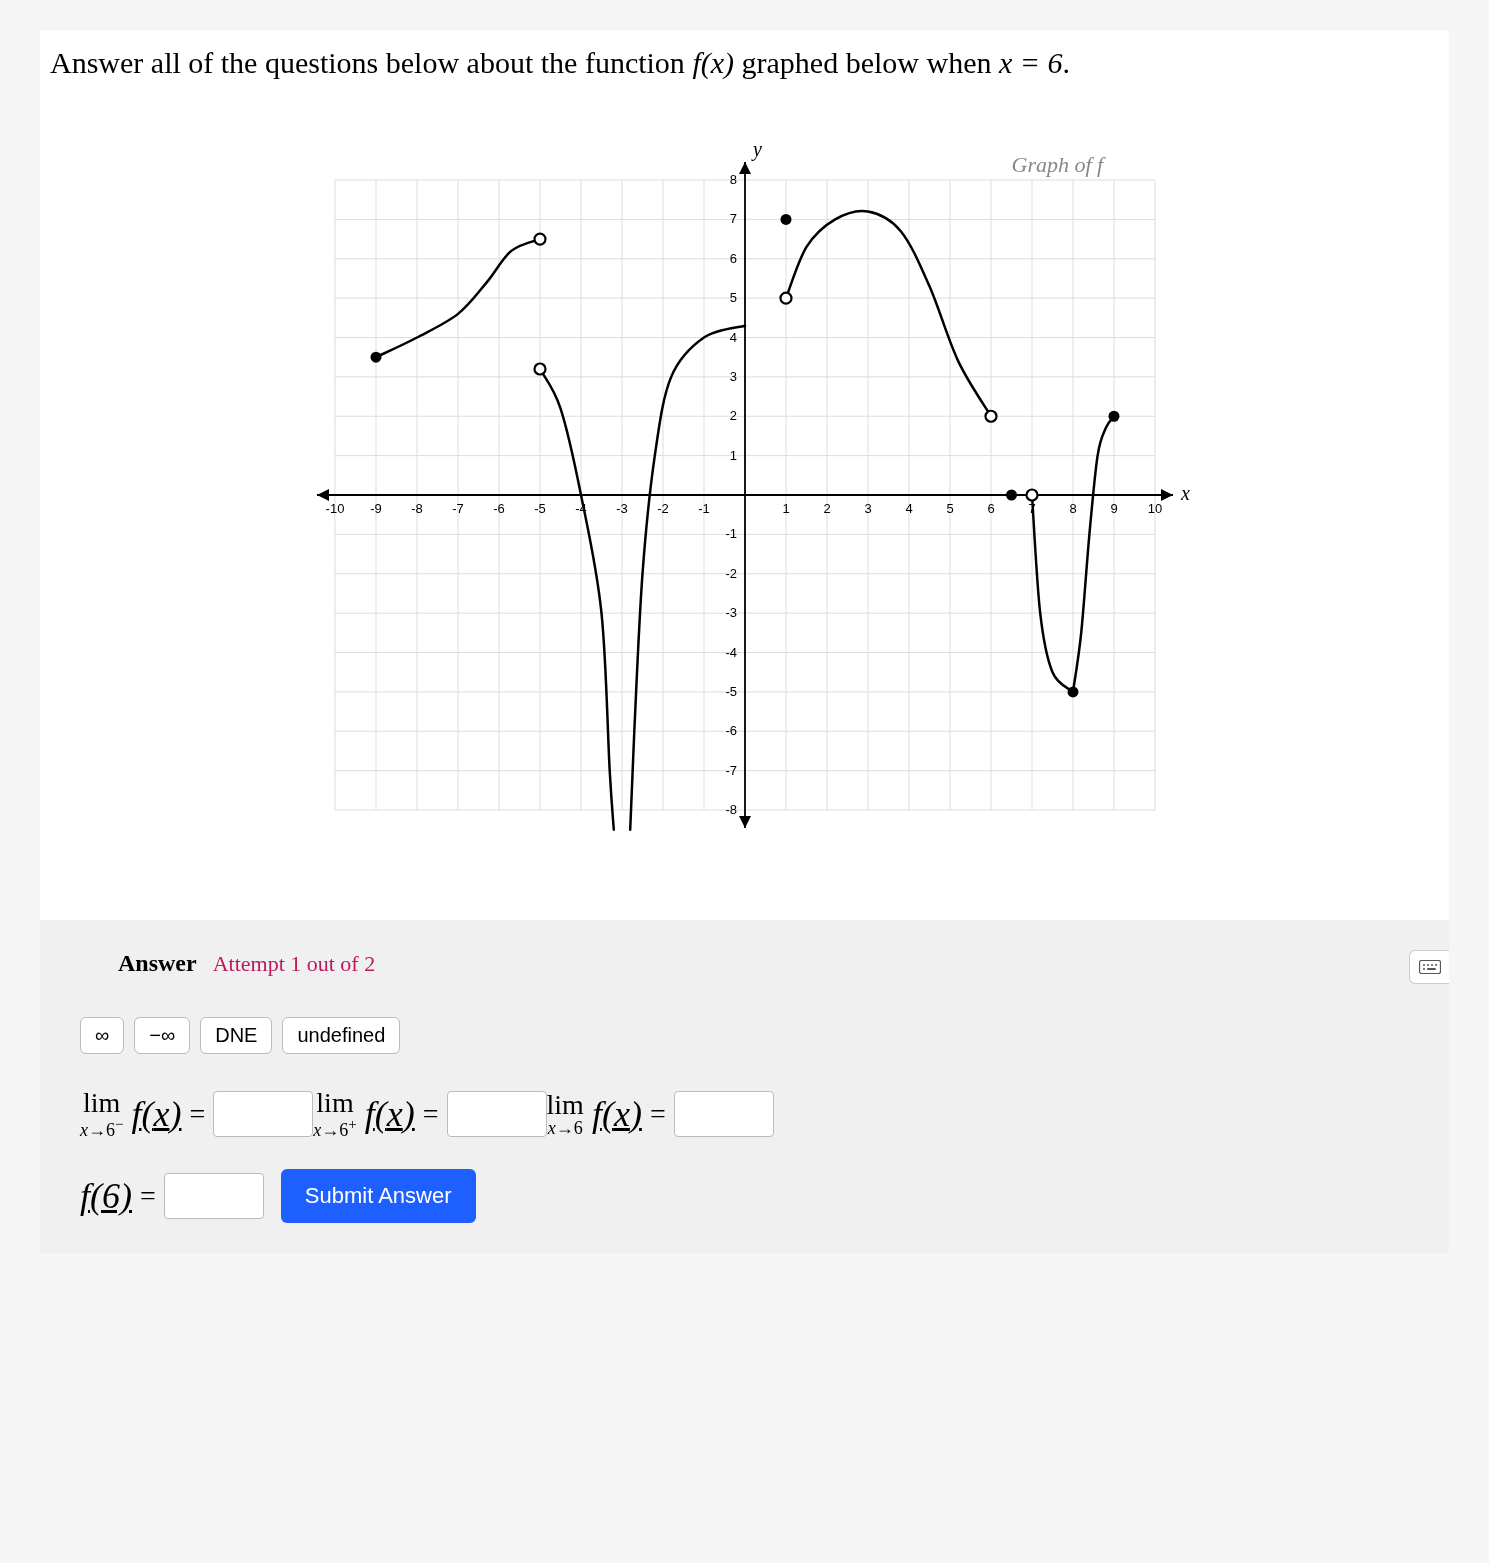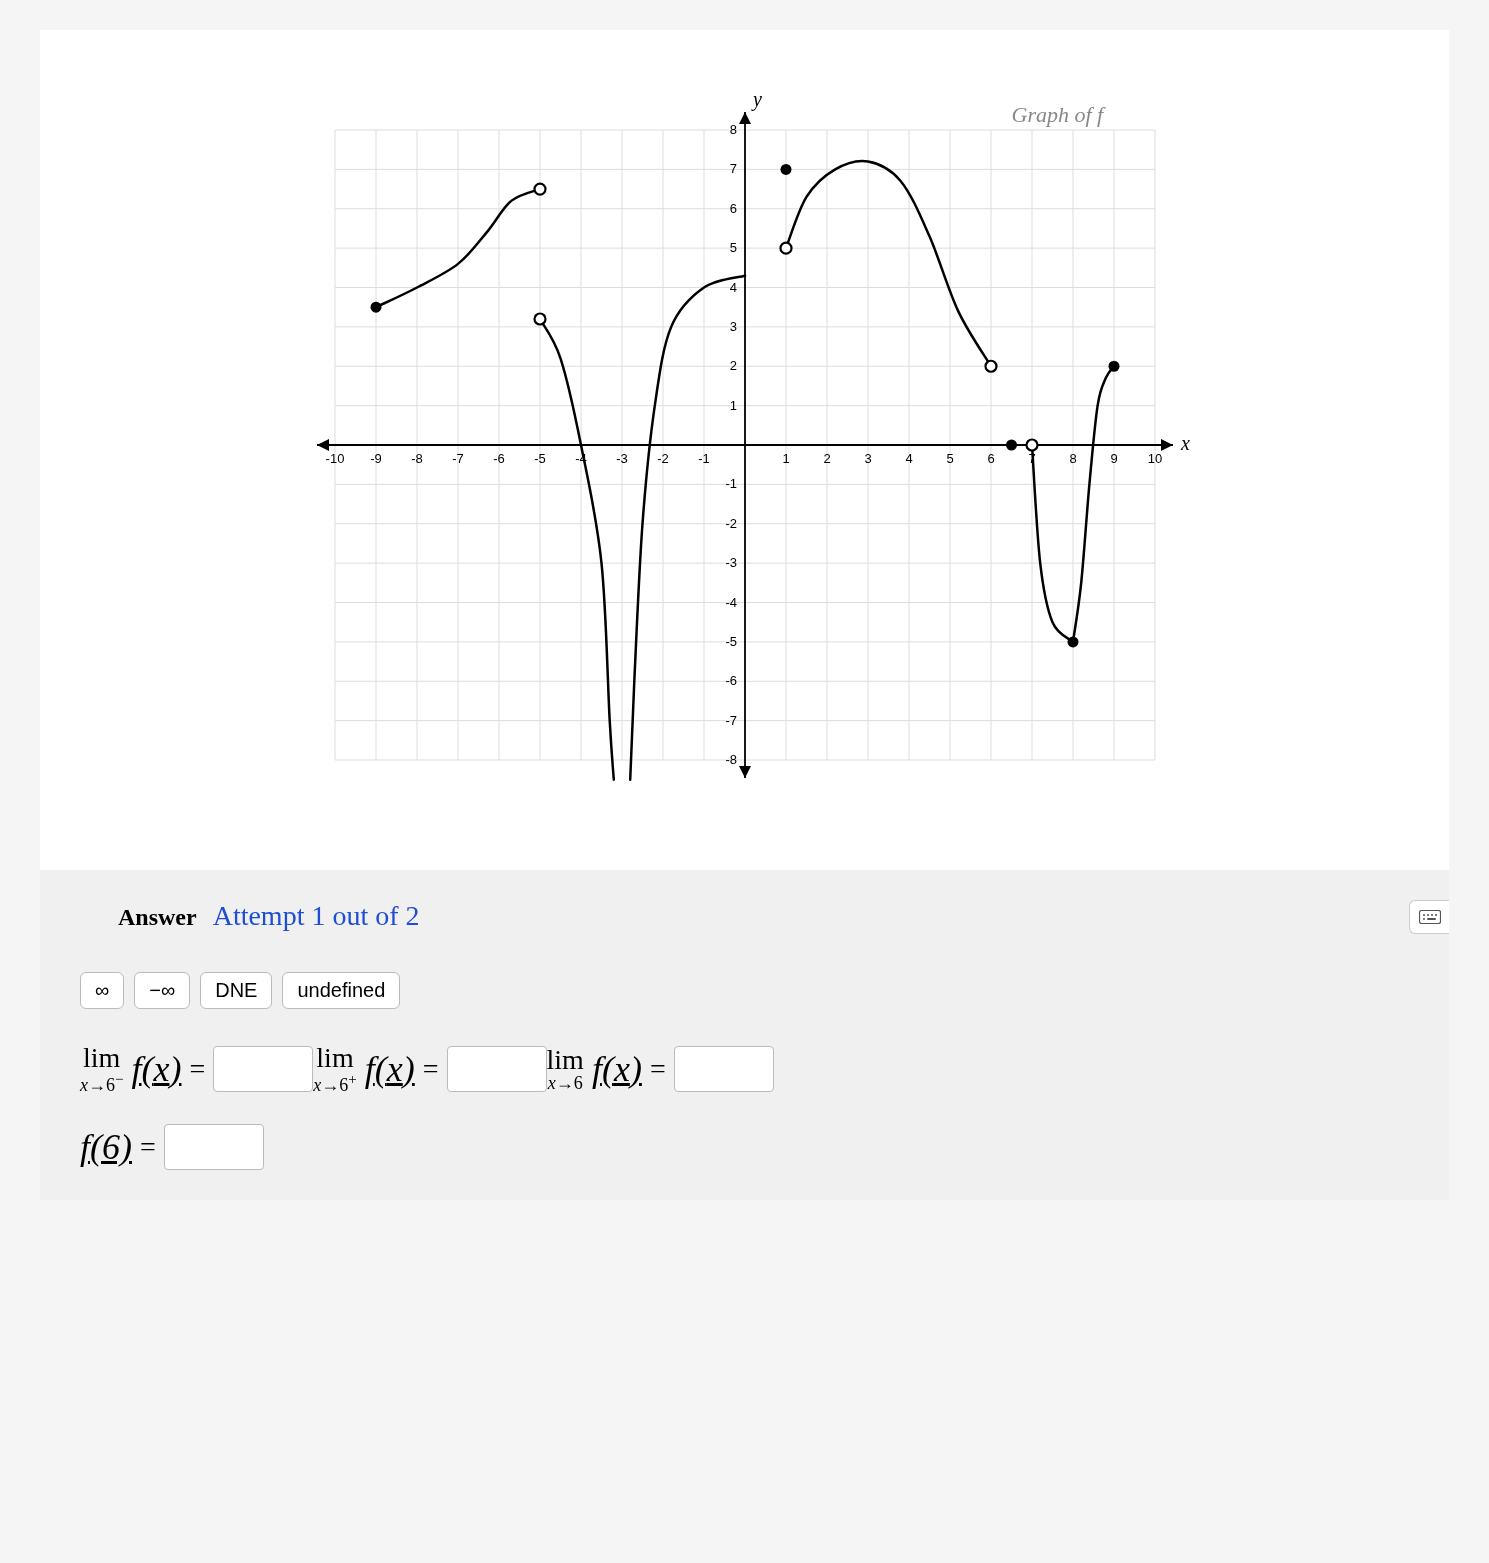--- a/index.html
+++ b/index.html
@@ -45,21 +45,21 @@
   .answer-panel {
     background: #f0f0f0;
     padding: 30px 40px;
     position: relative;
   }
   .answer-header {
     font-size: 24px;
     margin-bottom: 40px;
   }
   .answer-header strong { font-weight: bold; margin-left: 38px; }
-  .attempt-text { color: #1d4ed8; font-size: 28px; margin-left: 10px; }
+  .attempt-text { color: #be185d; font-size: 22px; margin-left: 10px; }
   .sym-btns {
     display: flex;
     gap: 10px;
     margin-bottom: 35px;
   }
   .sym-btn {
     border: 1.5px solid #bbb;
     background: #fff;
     border-radius: 6px;
     padding: 6px 14px;
@@ -126,20 +126,26 @@
     display: flex;
     align-items: center;
     justify-content: center;
     cursor: pointer;
   }
 </style>
 </head>
 <body>
 
 <div class="question-panel">
+  <p class="prompt">
+    <span>Answer all of the questions below about the function </span>
+    <span class="math-i"><span class="math-i">f</span>(<span class="math-i">x</span>)</span>
+    <span> graphed below when </span>
+    <span class="math-i"><span class="math-i">x</span> = 6</span><span>.</span>
+  </p>
 
   <div class="graph-wrap">
     <svg id="chart-svg" width="900" height="740">
         <line x1="40" y1="700" x2="40" y2="70" stroke="#ddd" stroke-width="1"></line>
         <line x1="81" y1="700" x2="81" y2="70" stroke="#ddd" stroke-width="1"></line>
         <line x1="122" y1="700" x2="122" y2="70" stroke="#ddd" stroke-width="1"></line>
         <line x1="163" y1="700" x2="163" y2="70" stroke="#ddd" stroke-width="1"></line>
         <line x1="204" y1="700" x2="204" y2="70" stroke="#ddd" stroke-width="1"></line>
         <line x1="245" y1="700" x2="245" y2="70" stroke="#ddd" stroke-width="1"></line>
         <line x1="286" y1="700" x2="286" y2="70" stroke="#ddd" stroke-width="1"></line>
@@ -295,14 +301,15 @@
       <input class="ans-input" style="">
     </div>
   </div>
 
   <div class="row2">
     <div class="limit-group">
       <span class="fx math-i"><span class="math-i">f</span>(6)</span>
       <span>=</span>
       <input class="ans-input" style="">
     </div>
+    <button class="submit-btn">Submit Answer</button>
   </div>
 </div>
 
 </body></html>

